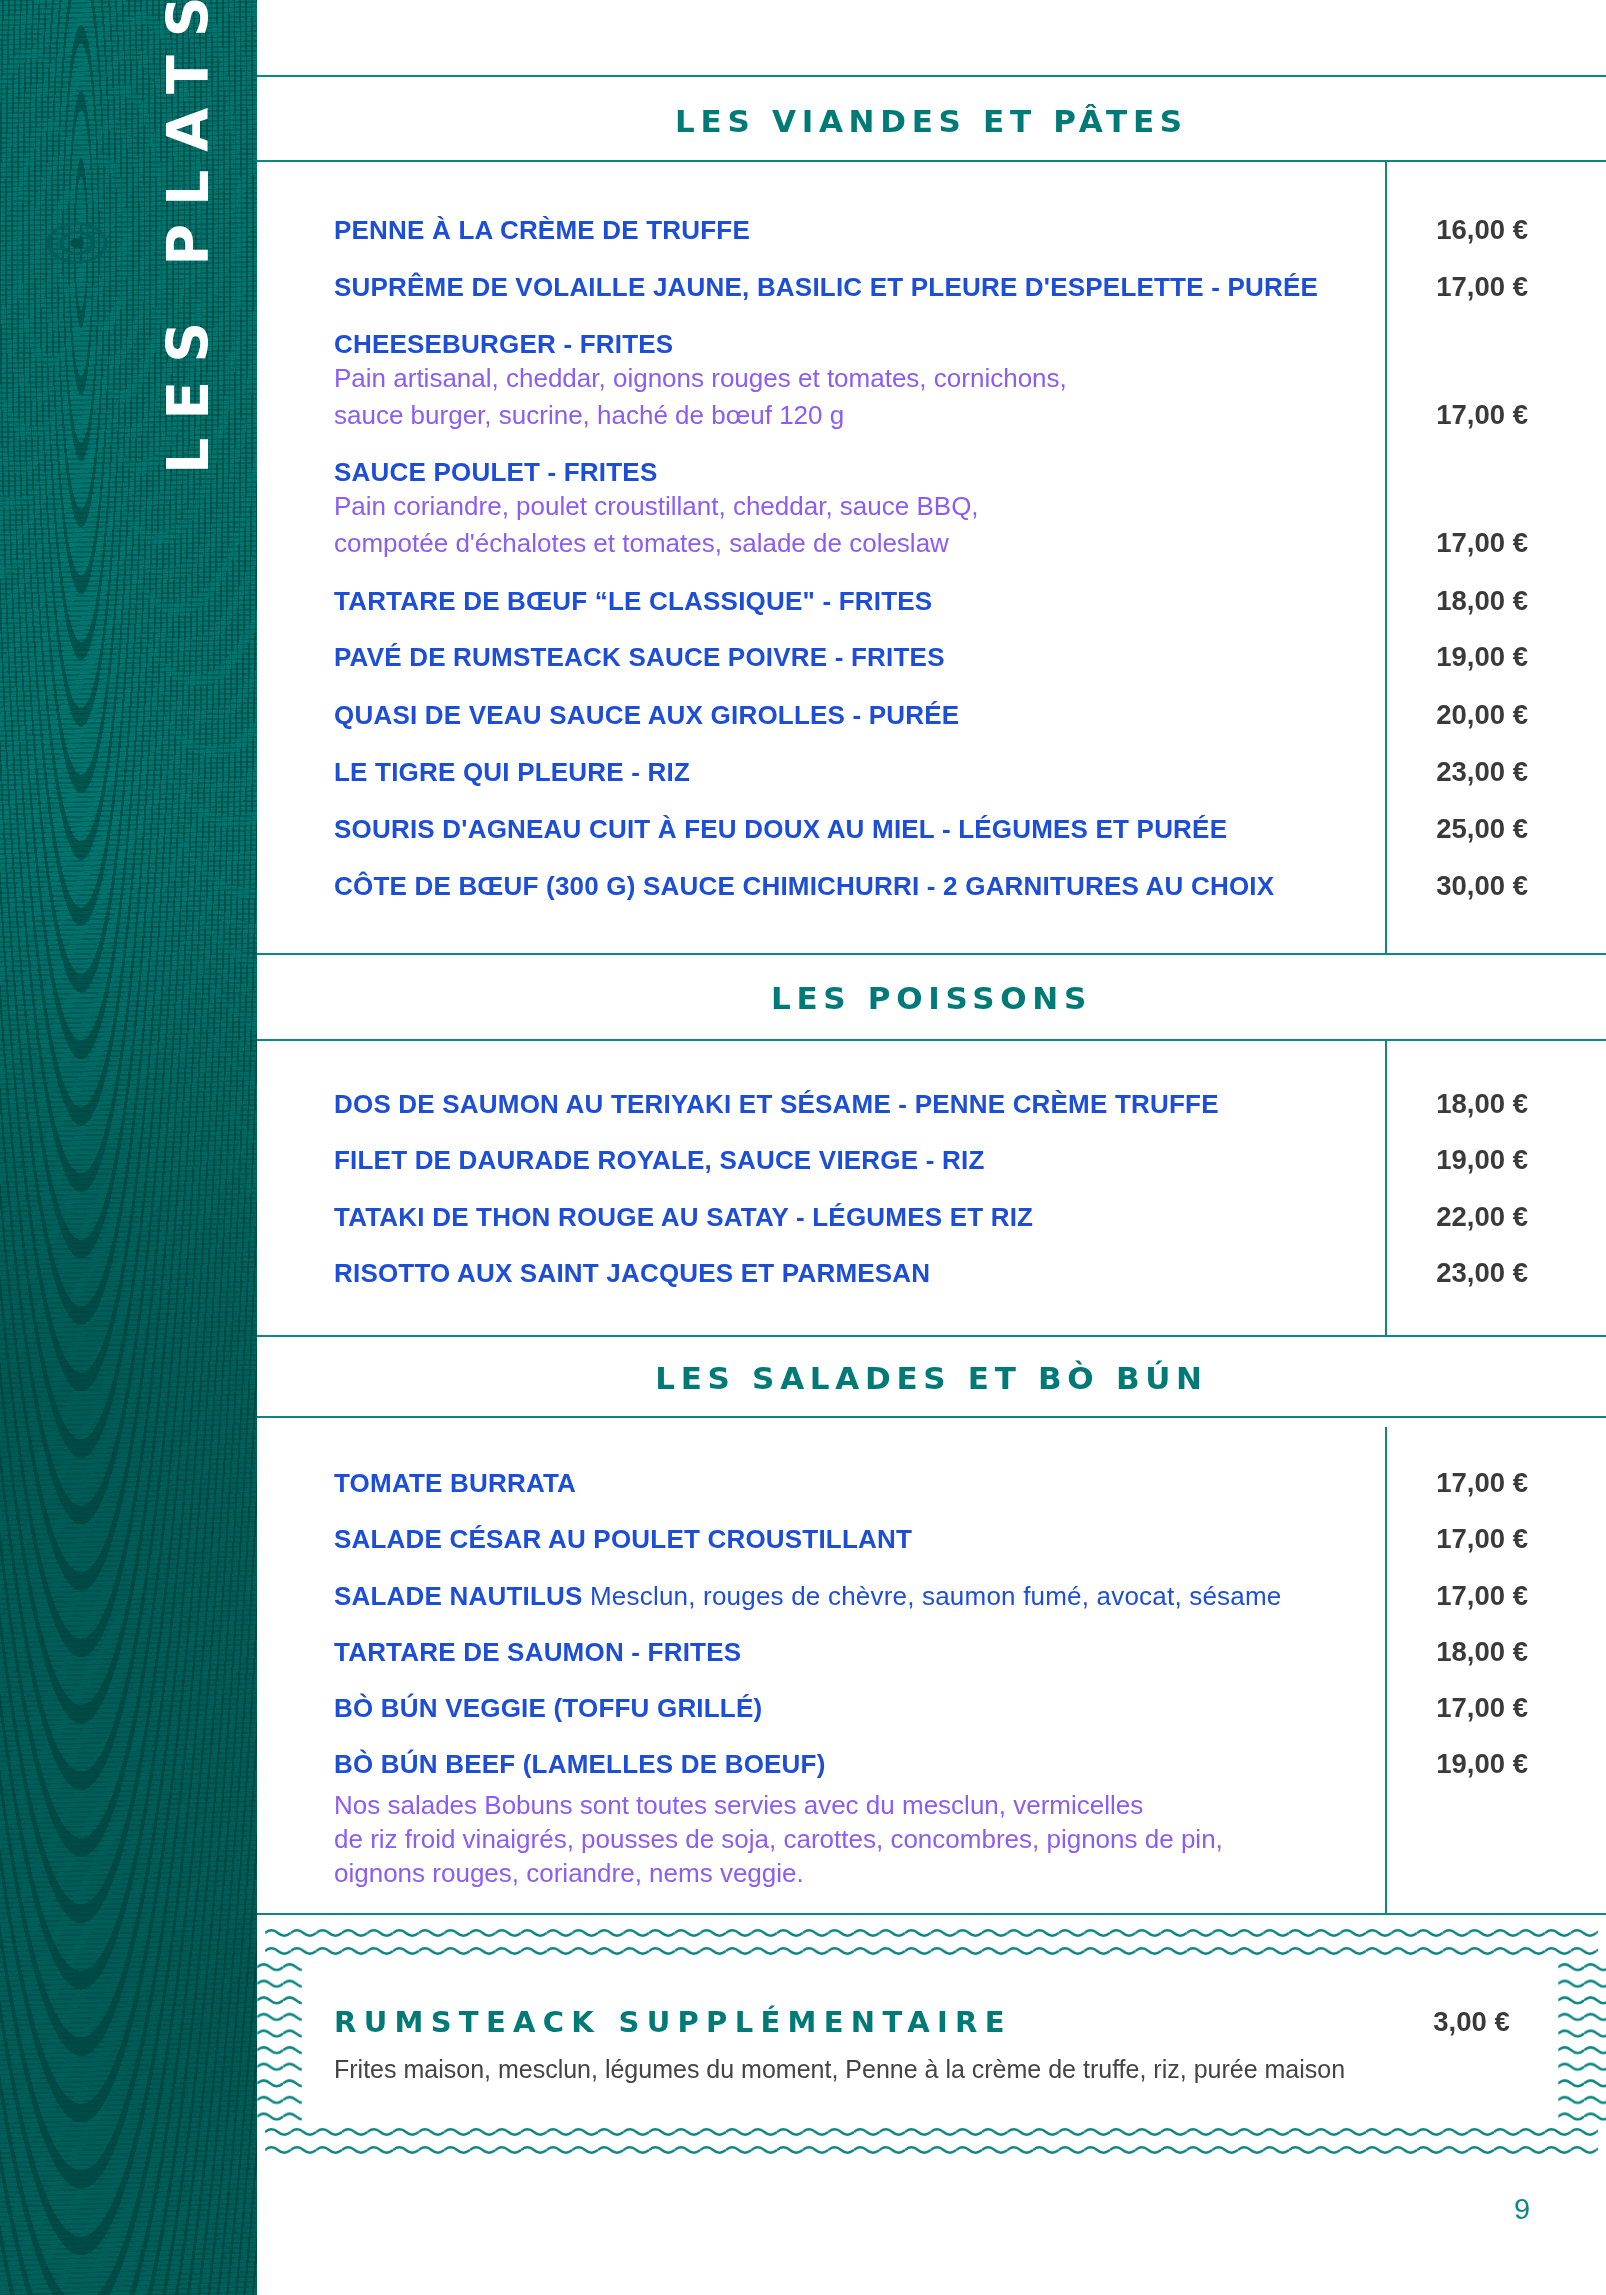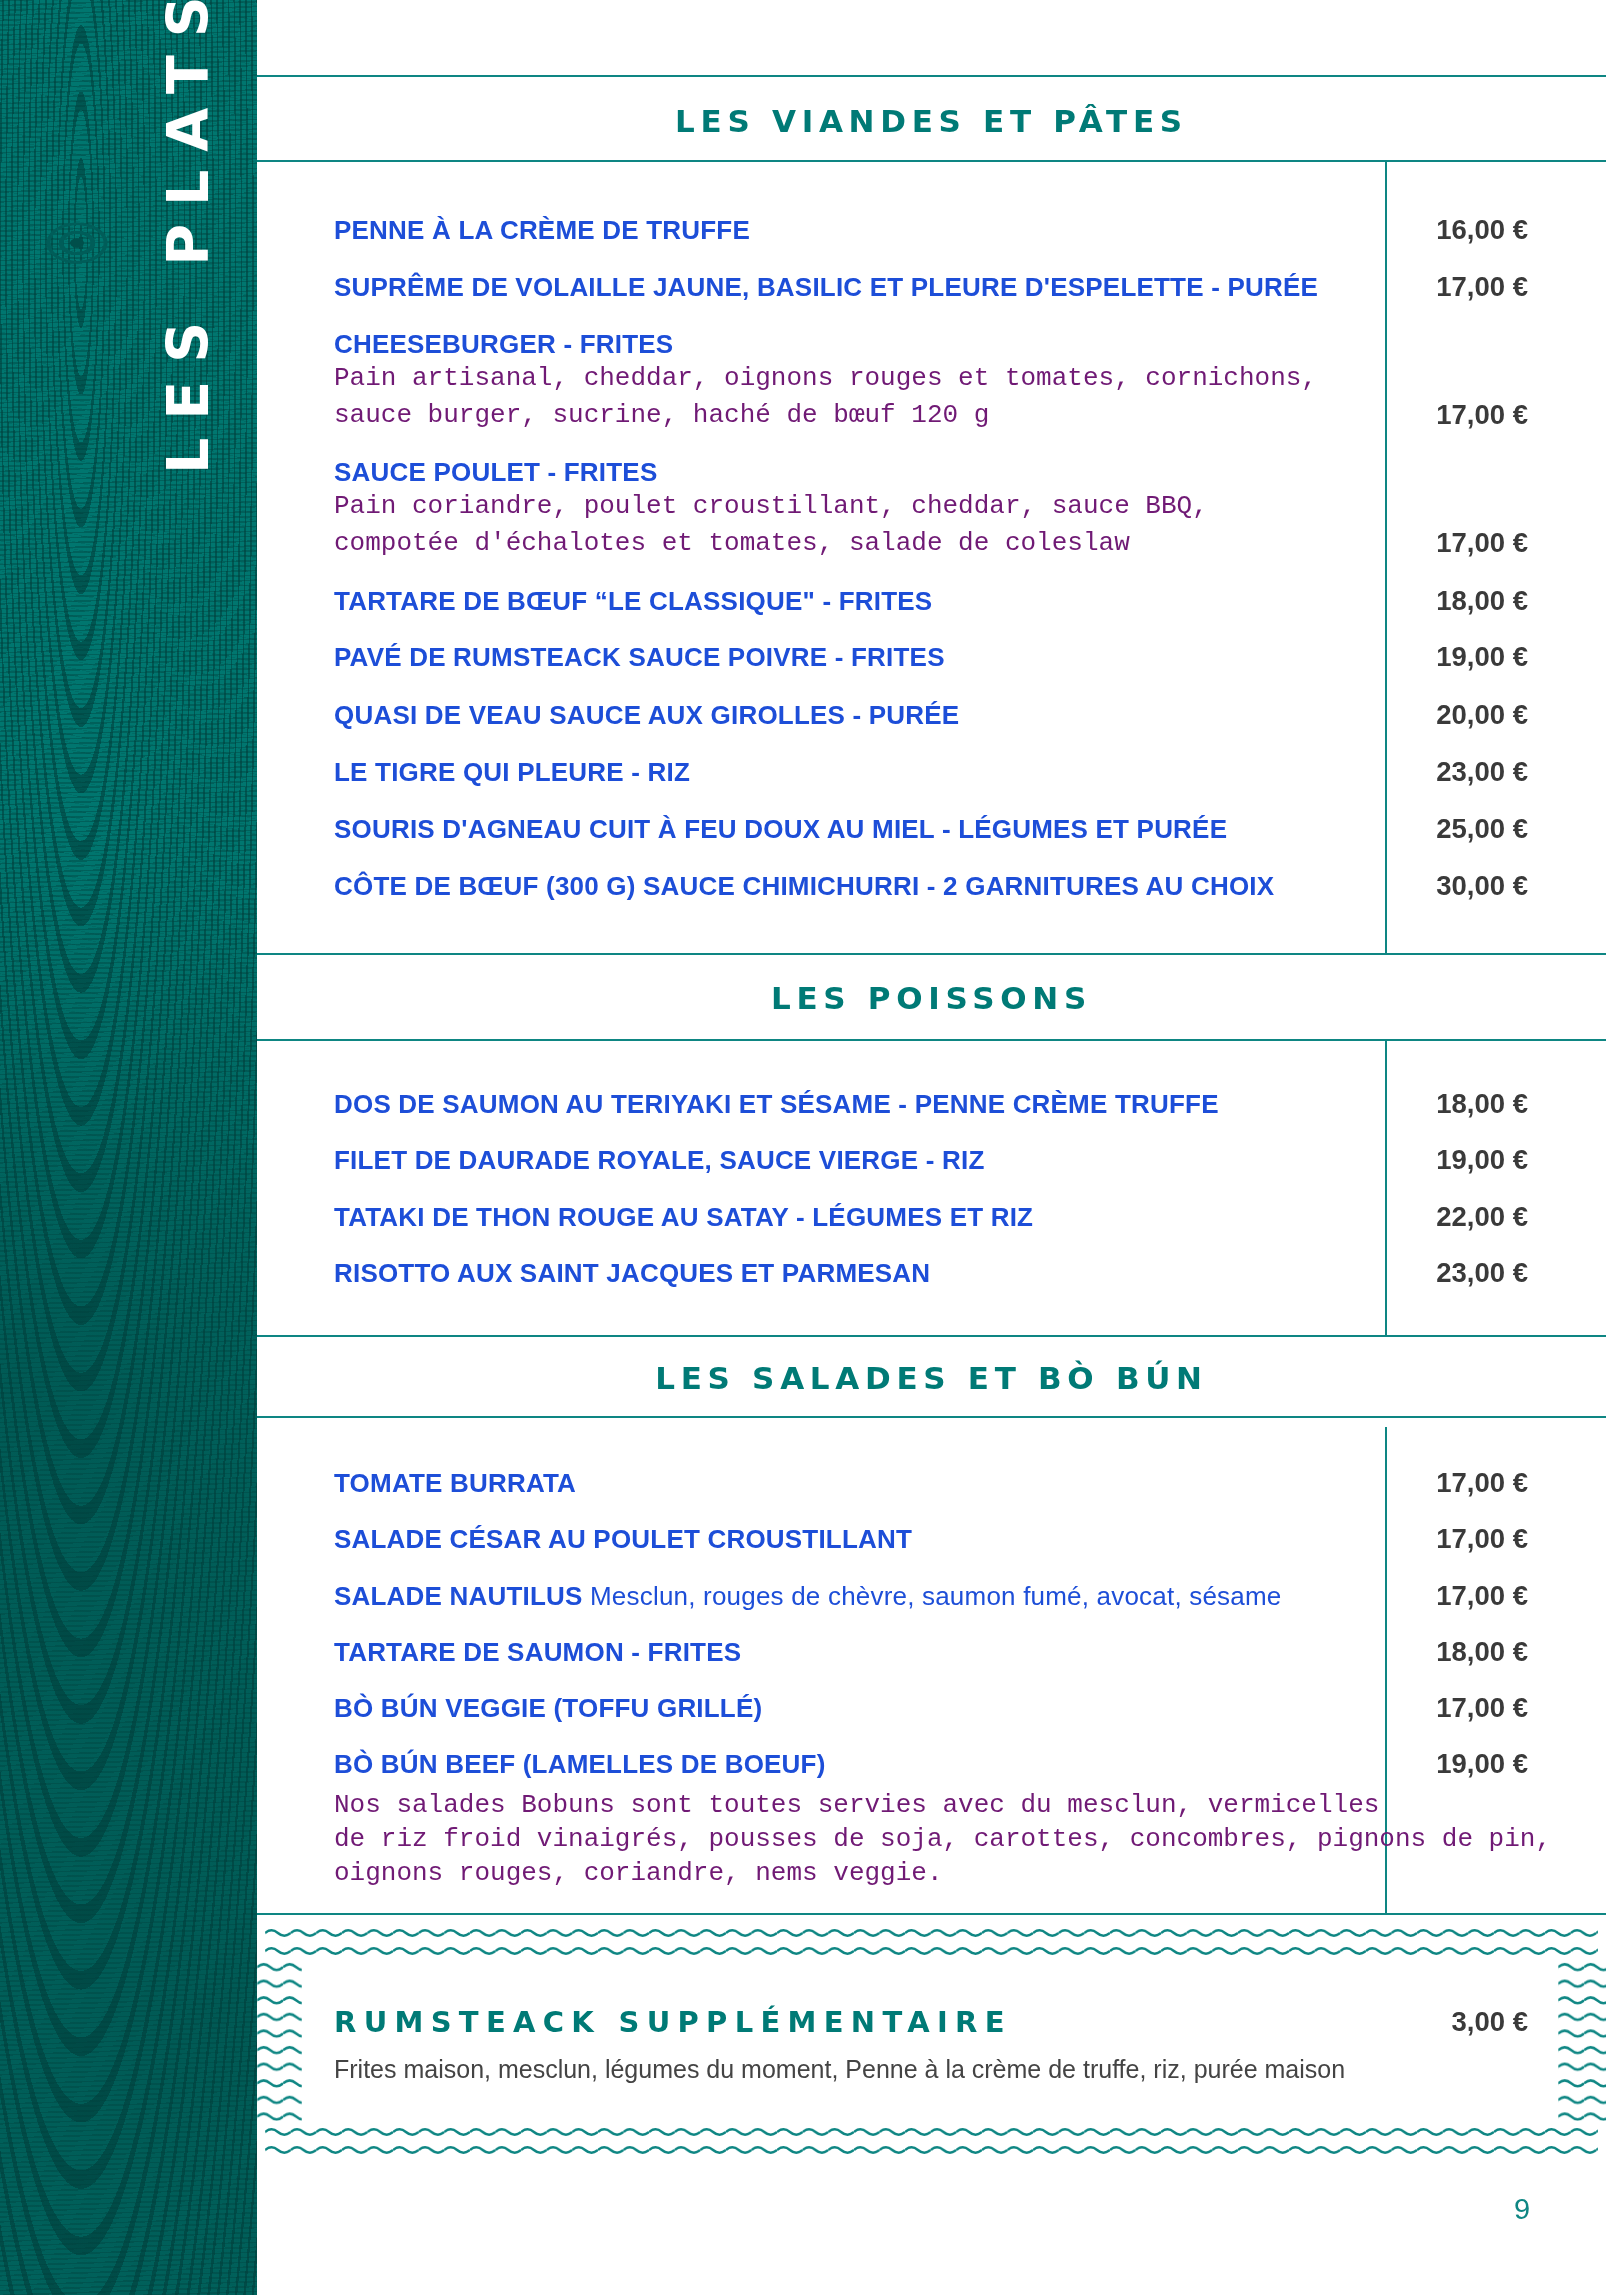--- a/index.html
+++ b/index.html
@@ -35,39 +35,39 @@
     font-size: 31px; letter-spacing: 5.7px; line-height: 1;
   }
 
   
   .item { position: absolute; left: 334px; width: 1045px; }
   .item-name {
     font-family: "Liberation Sans", sans-serif; font-weight: bold; font-size: 26px;
     color: #1d4ed8; line-height: 32px; white-space: nowrap; letter-spacing: 0.2px;
   }
   .item-desc {
-    font-family: Liberation Mono, monospace; font-size: 26px; color: #701a75;
+    font-family: Liberation Sans, sans-serif; font-size: 26px; color: #8b5cf6;
     line-height: 37px; white-space: nowrap;
   }
   .inline-desc { font-weight: normal; }
   .price {
     position: absolute; left: 1415px; width: 113px; text-align: right;
     font-family: "Liberation Sans", sans-serif; font-weight: bold; font-size: 27.5px;
     color: #3a3a3a; line-height: 32px; white-space: nowrap;
   }
 
   
   .wave-row { position: absolute; left: 257px; width: 1349px; height: 16px; }
   .wave-col { position: absolute; width: 49px; }
   .garn-title {
     position: absolute; left: 334px; top: 2006px;
     color: #007a76; font-family: "DejaVu Sans", sans-serif; font-weight: bold;
     font-size: 29px; letter-spacing: 7.3px; line-height: 32px; white-space: nowrap;
   }
-  .garn-price { top: 2006px; }
+  .garn-price { top: 2006px; text-align: center; }
   .garn-desc {
     position: absolute; left: 334px; top: 2052px;
     font-family: "Liberation Sans", sans-serif; font-size: 25px; color: #444;
     line-height: 34px; white-space: nowrap;
   }
   .page-number {
     position: absolute; left: 1506px; top: 2193px; width: 32px; text-align: center;
     color: #0e8683; font-family: "Liberation Sans", sans-serif; font-size: 29px; line-height: 32px;
   }
 </style>

